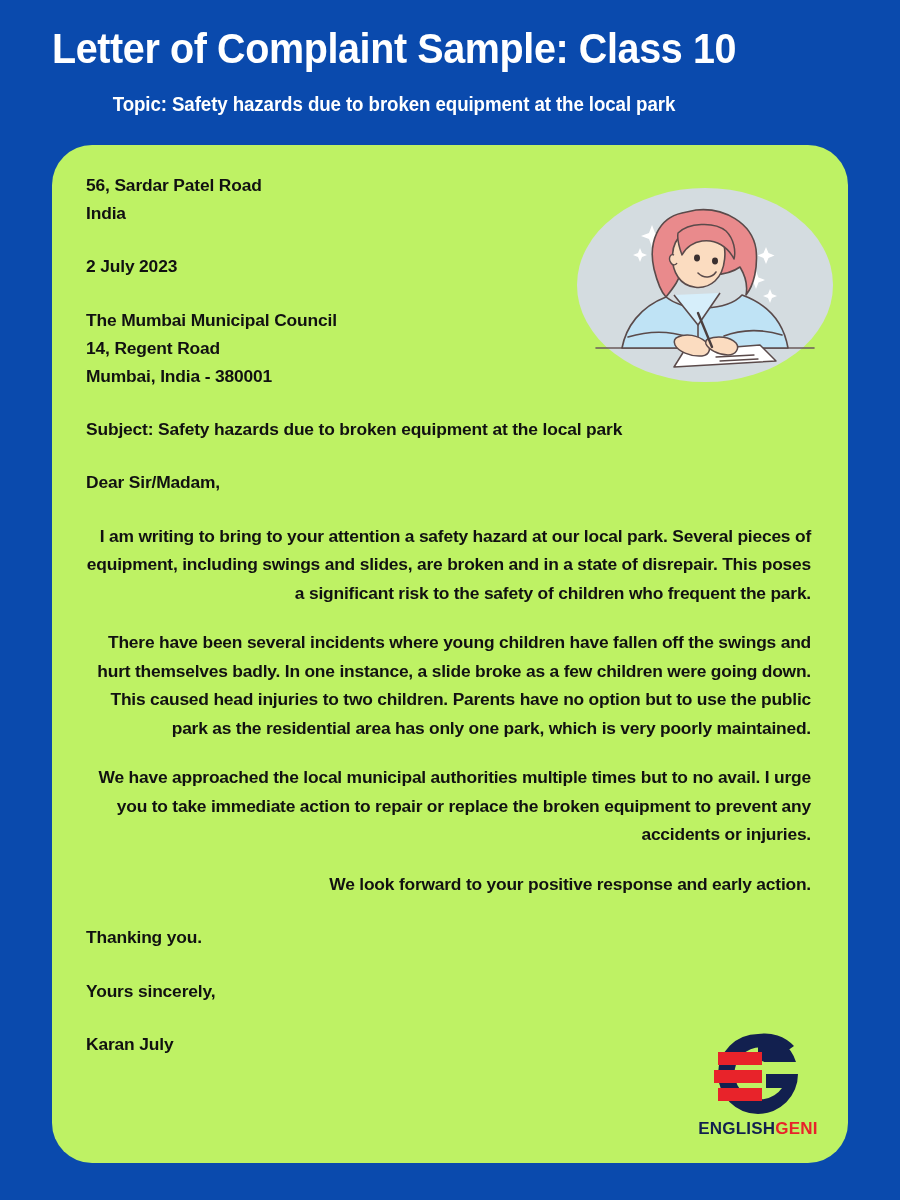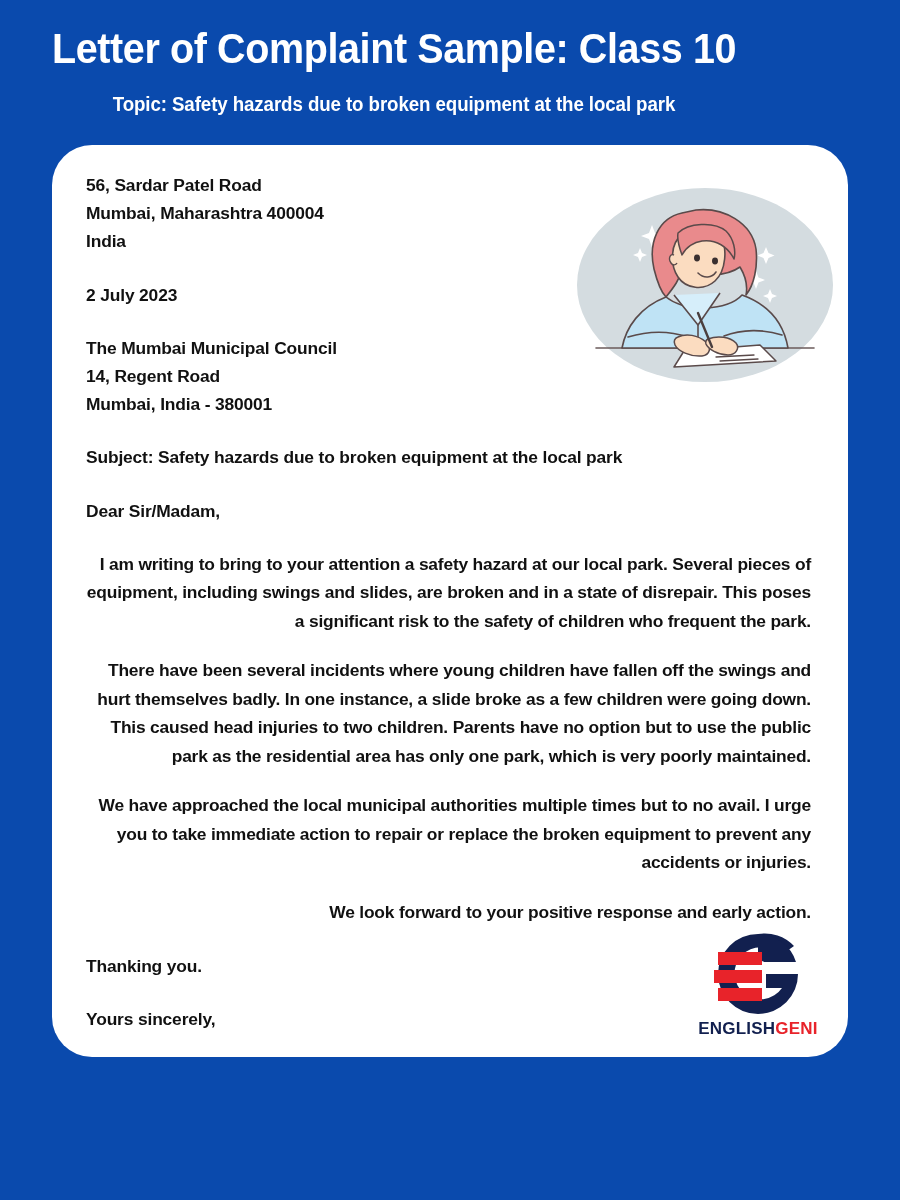--- a/index.html
+++ b/index.html
@@ -40,22 +40,22 @@
     letter-spacing:-0.1px;
     transform:scaleX(0.96);
   }
 
   
   .letter-card {
     position:absolute;
     left:52px;
     top:145px;
     width:796px;
-    height:912px;
-    background:#ffffff;
+    height:1018px;
+    background:#bef264;
     border-radius:40px 40px 40px 40px;
     overflow:hidden;
   }
 
   .letter-inner {
     position:relative;
     width:100%;
     height:100%;
     padding:26px 34px 0 34px;
   }
@@ -98,21 +98,21 @@
     top:40px;
     width:270px;
     height:205px;
     z-index:1;
   }
 
   
   .logo-wrap {
     position:absolute;
     right:26px;
-    bottom:20px;
+    bottom:26px;
     width:128px;
     height:118px;
     z-index:3;
     display:flex;
     flex-direction:column;
     align-items:center;
     justify-content:flex-end;
   }
   .logo-mark { width:100px; height:88px; }
   .logo-text {
@@ -180,21 +180,20 @@
 
         <path d="M108 152 C116 148 128 150 136 157 C142 162 140 170 132 171 C120 172 108 166 105 160 C103 156 105 153 108 152 Z" fill="#FBDCC0" stroke="#5A4A4A" stroke-width="1.5" stroke-linejoin="round"></path>
         <path d="M138 154 C148 150 160 152 166 158 C170 163 166 170 158 170 C148 170 138 164 136 159 C135 156 136 155 138 154 Z" fill="#FBDCC0" stroke="#5A4A4A" stroke-width="1.5" stroke-linejoin="round"></path>
 
         <line x1="128" y1="128" x2="142" y2="162" stroke="#4A3F3F" stroke-width="2.4" stroke-linecap="round"></line>
       </svg>
     </div>
 
     <div class="blk sender-block">
       <span class="ln">56, Sardar Patel Road</span>
-      <span class="ln">Mumbai, Maharashtra 400004</span>
       <span class="ln">India</span>
     </div>
 
     <div class="gap-md"></div>
 
     <div class="blk sender-block">
       <span class="ln">2 July 2023</span>
     </div>
 
     <div class="gap-md"></div>

